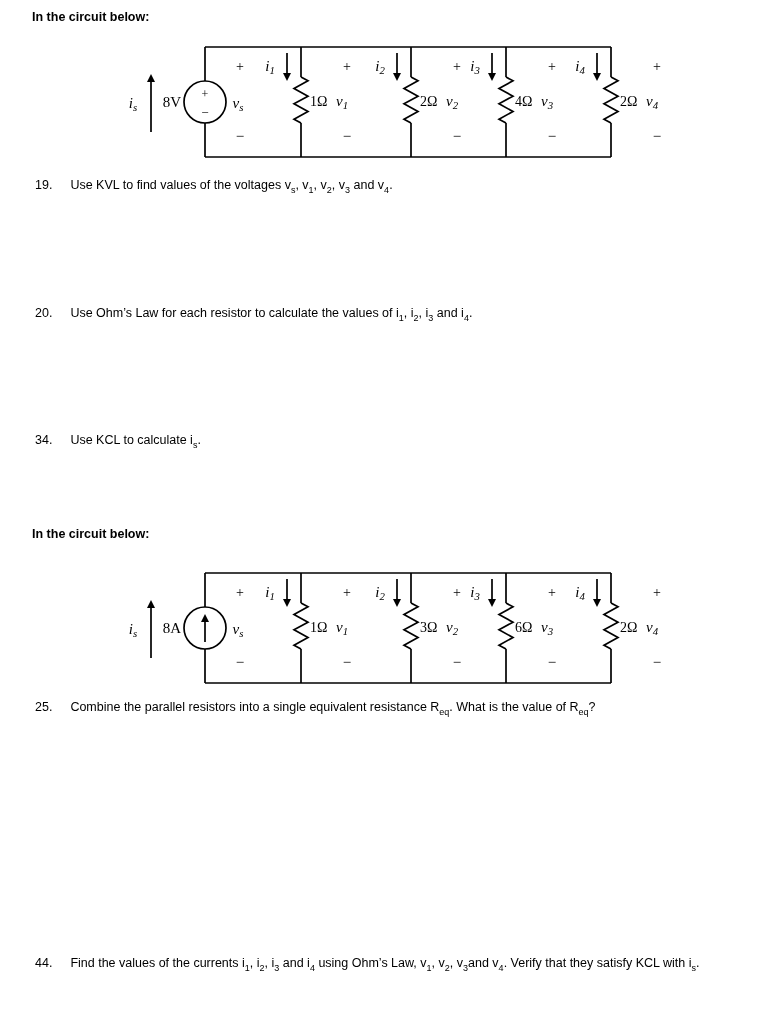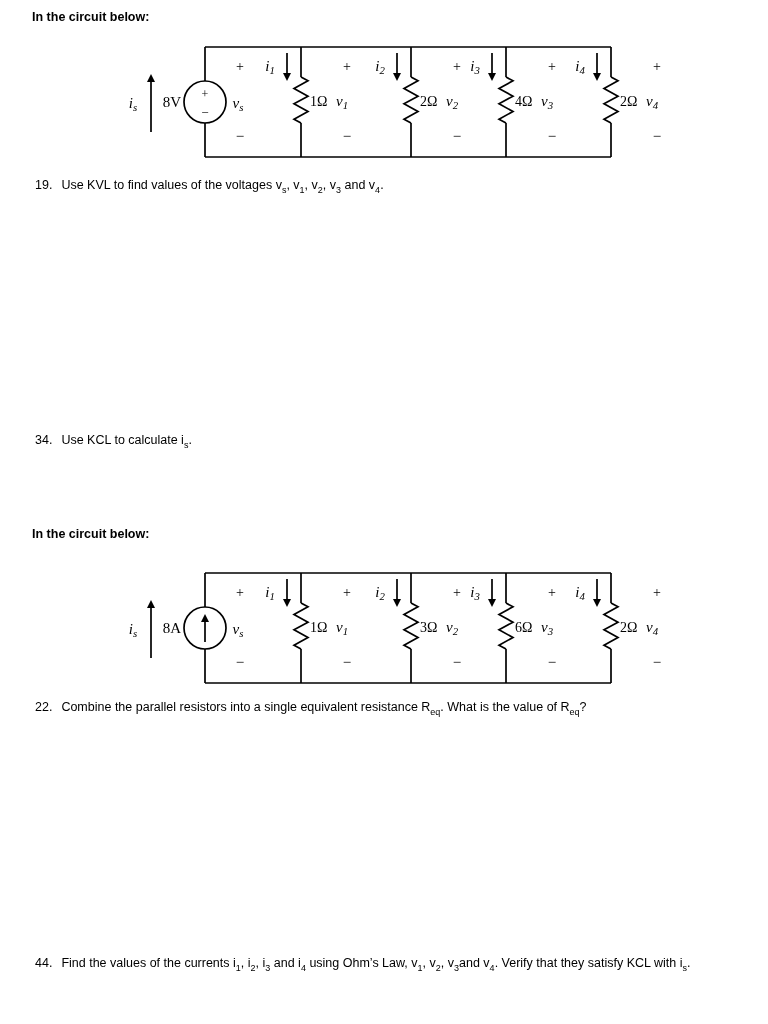--- a/index.html
+++ b/index.html
@@ -1,21 +1,21 @@
 <!DOCTYPE html>
 <html><head>
 <meta charset="utf-8">
 <style>
   * { margin:0; padding:0; box-sizing:border-box; }
   html,body { width:768px; height:1024px; background:#ffffff; overflow:hidden; }
   body { font-family:"Liberation Sans", sans-serif; color:#000; position:relative; }
   .page { position:absolute; inset:0; background:#fff; }
   .intro { position:absolute; left:8px; font-weight:700; font-size:12.5px;padding-left:24px; }
   .circuit { position:absolute; left:121px; }
-  .question { position:absolute; left:35px; display:flex; gap:9px; font-size:12.5px; white-space:nowrap;align-items:flex-end; }
+  .question { position:absolute; left:35px; display:flex; gap:18px; font-size:12.5px; white-space:nowrap;align-items:flex-end; }
   .qnum { font-weight:400; }
   .qtext sub { font-size:9px; line-height:0; }
 </style>
 </head>
 <body>
 
 <div class="page">
 
   <div class="intro" style="top:10px">In the circuit below:</div>
 
@@ -74,20 +74,24 @@
       <text x="525" y="69" font-size="15" text-anchor="start" font-family="&quot;Liberation Serif&quot;, serif" font-style="italic"><tspan>v</tspan><tspan font-size="10.799999999999999" dy="3">4</tspan></text>
       <text x="536" y="34" font-size="14" text-anchor="middle" font-family="&quot;Liberation Serif&quot;, serif" font-style="normal"><tspan>+</tspan></text>
       <text x="536" y="104" font-size="15" text-anchor="middle" font-family="&quot;Liberation Serif&quot;, serif" font-style="normal"><tspan>−</tspan></text>
     </svg>
 
   <div class="question" style="top:178px">
     <span class="qnum">19.</span>
     <span class="qtext">Use KVL to find values of the voltages v<sub>s</sub>, v<sub>1</sub>, v<sub>2</sub>, v<sub>3</sub> and v<sub>4</sub>.</span>
   </div>
 
+  <div class="question" style="top:306px">
+    <span class="qnum">20.</span>
+    <span class="qtext">Use Ohm’s Law for each resistor to calculate the values of i<sub>1</sub>, i<sub>2</sub>, i<sub>3</sub> and i<sub>4</sub>.</span>
+  </div>
 
   <div class="question" style="top:433px">
     <span class="qnum">34.</span>
     <span class="qtext">Use KCL to calculate i<sub>s</sub>.</span>
   </div>
 
   <div class="intro" style="top:527px">In the circuit below:</div>
 
   <svg id="circuit2" class="circuit" style="top:563px" width="560" height="132" viewBox="0 0 560 132">
       <line x1="84" y1="10" x2="490" y2="10" stroke="#000" stroke-width="1.7"></line>
@@ -140,21 +144,21 @@
       <line x1="476" y1="16" x2="476" y2="38" stroke="#000" stroke-width="1.7"></line>
       <polygon points="472,36 480,36 476,44" fill="#000"></polygon>
       <text x="459" y="34" font-size="15" text-anchor="middle" font-family="&quot;Liberation Serif&quot;, serif" font-style="italic"><tspan>i</tspan><tspan font-size="10.799999999999999" dy="3">4</tspan></text>
       <text x="499" y="69" font-size="14" text-anchor="start" font-family="&quot;Liberation Serif&quot;, serif" font-style="normal"><tspan>2Ω</tspan></text>
       <text x="525" y="69" font-size="15" text-anchor="start" font-family="&quot;Liberation Serif&quot;, serif" font-style="italic"><tspan>v</tspan><tspan font-size="10.799999999999999" dy="3">4</tspan></text>
       <text x="536" y="34" font-size="14" text-anchor="middle" font-family="&quot;Liberation Serif&quot;, serif" font-style="normal"><tspan>+</tspan></text>
       <text x="536" y="104" font-size="15" text-anchor="middle" font-family="&quot;Liberation Serif&quot;, serif" font-style="normal"><tspan>−</tspan></text>
     </svg>
 
   <div class="question" style="top:700px">
-    <span class="qnum">22.</span>
+    <span class="qnum">25.</span>
     <span class="qtext">Combine the parallel resistors into a single equivalent resistance R<sub>eq</sub>. What is the value of R<sub>eq</sub>?</span>
   </div>
 
 
   <div class="question" style="top:956px">
     <span class="qnum">44.</span>
     <span class="qtext">Find the values of the currents i<sub>1</sub>, i<sub>2</sub>, i<sub>3</sub> and i<sub>4</sub> using Ohm’s Law, v<sub>1</sub>, v<sub>2</sub>, v<sub>3</sub>and v<sub>4</sub>. Verify that they satisfy KCL with i<sub>s</sub>.</span>
   </div>
 
 </div>

